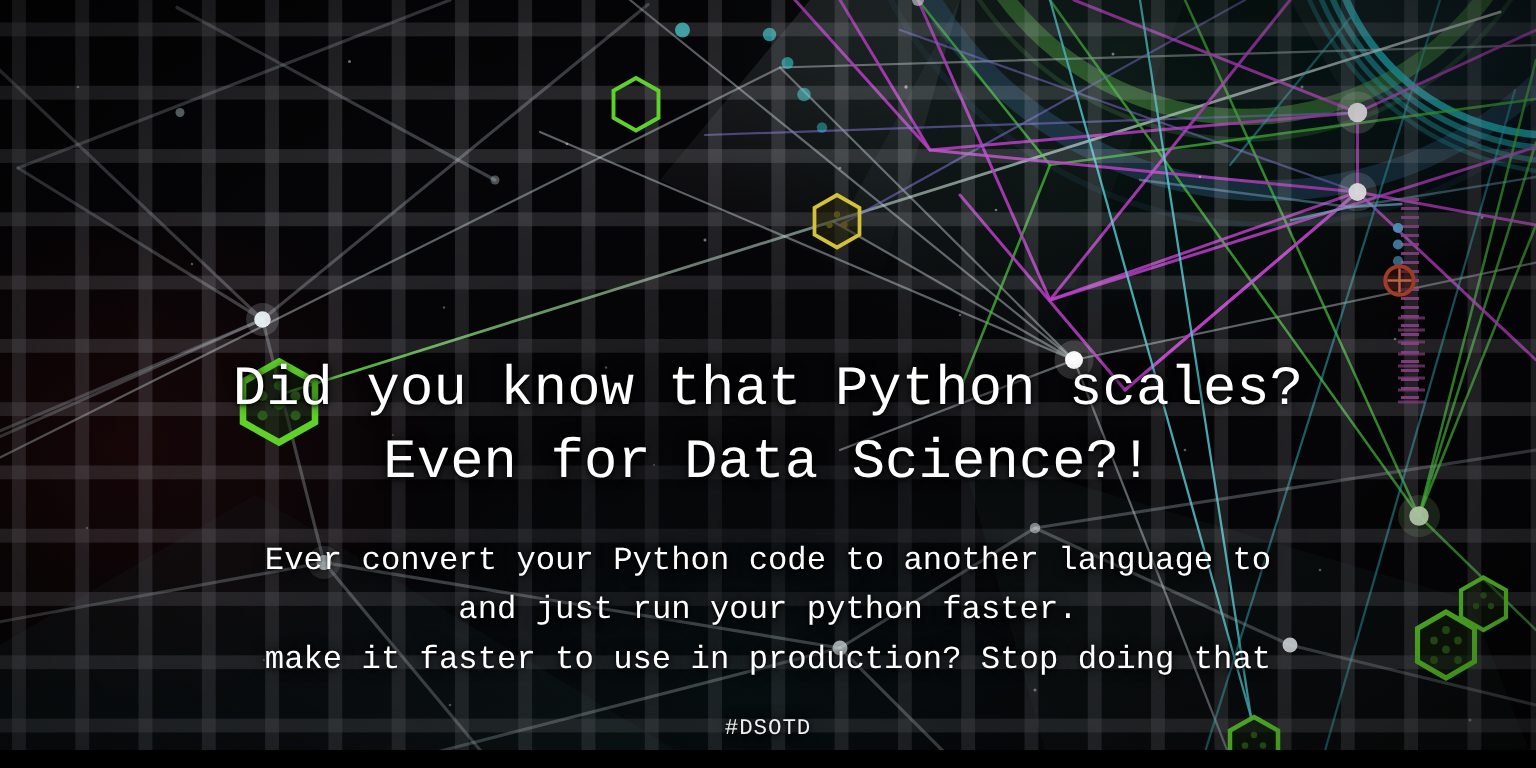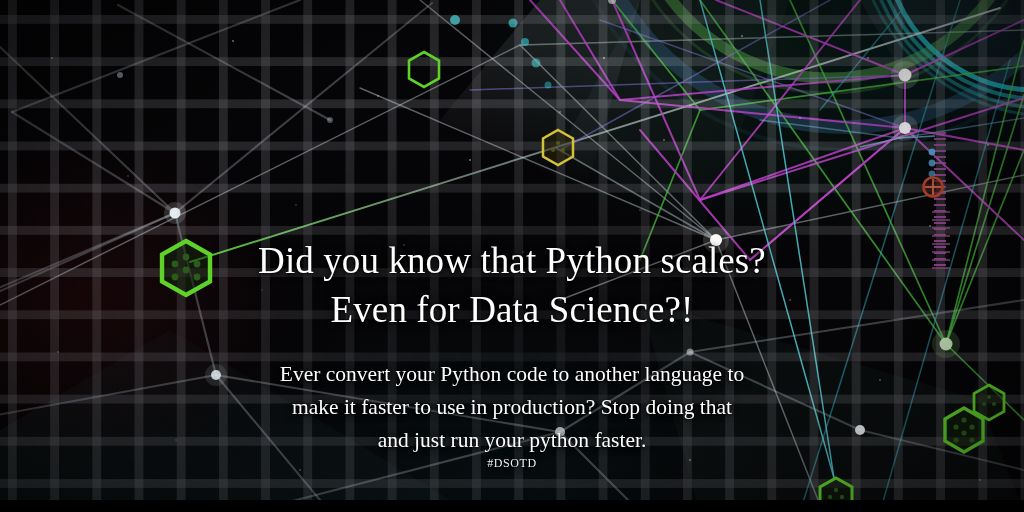--- a/index.html
+++ b/index.html
@@ -4,40 +4,40 @@
 <style>
   html,body{margin:0;padding:0;background:#000;}
   #stage{
     position:relative;width:1024px;height:500px;overflow:hidden;
     background:
       radial-gradient(ellipse 300px 240px at 80px 300px, rgba(40,8,10,.55), rgba(0,0,0,0) 70%),
       radial-gradient(ellipse 420px 300px at 760px 40px, rgba(10,40,30,.55), rgba(0,0,0,0) 72%),
       radial-gradient(ellipse 300px 200px at 980px 30px, rgba(10,45,60,.5), rgba(0,0,0,0) 70%),
       radial-gradient(ellipse 400px 260px at 500px 470px, rgba(8,26,28,.45), rgba(0,0,0,0) 75%),
       #050406;
-    font-family:Liberation Serif, serif;
+    font-family:Liberation Mono, monospace;
   }
   .layer{position:absolute;inset:0;}
   #grid{
     background-image:
       linear-gradient(to right, rgba(215,215,225,.30) 0 9px, rgba(0,0,0,0) 9px),
       linear-gradient(to bottom, rgba(215,215,225,.30) 0 9px, rgba(0,0,0,0) 9px);
     background-size:42.2px 42.2px,42.2px 42.2px;
     background-position:8px 19px, 12px 15px;
     opacity:.52;
     -webkit-mask-image:radial-gradient(ellipse 640px 330px at 512px 350px, rgba(0,0,0,.35), #000 75%);
             mask-image:radial-gradient(ellipse 640px 330px at 512px 350px, rgba(0,0,0,.35), #000 75%);
   }
   #txt{
     position:absolute;left:0;right:0;top:236px;text-align:center;color:#fff;
     text-shadow:0 0 9px rgba(0,0,0,.95),0 1px 3px rgba(0,0,0,.9);
   }
   .hl{font-size:37px;font-weight:400;line-height:1.33;letter-spacing:.1px;}
   .sub{margin-top:24px;font-size:21.5px;font-weight:400;line-height:1.52;}
-  .tag{font-size:12px;letter-spacing:.6px;color:#efefef;}
+  .tag{margin-top:21px;font-size:15px;letter-spacing:.6px;color:#efefef;}
   .hexw{position:absolute;}
   .hexw svg{display:block;overflow:visible;}
   #vign{
     background:radial-gradient(ellipse 760px 430px at 512px 256px, rgba(0,0,0,0) 48%, rgba(0,0,0,.62) 100%);
   }
 </style>
 </head>
 <body>
 
 <div id="stage">
@@ -345,19 +345,19 @@
 
   <div class="layer" id="vign"></div>
 
   <div id="txt">
     <div class="hl">
       <div>Did you know that Python scales?</div>
       <div>Even for Data Science?!</div>
     </div>
     <div class="sub">
       <div>Ever convert your Python code to another language to</div>
+      <div>and just run your python faster.</div>
       <div>make it faster to use in production? Stop doing that</div>
-      <div>and just run your python faster.</div>
     </div>
     <div class="tag">#DSOTD</div>
   </div>
 
 </div>
 
 </body></html>

